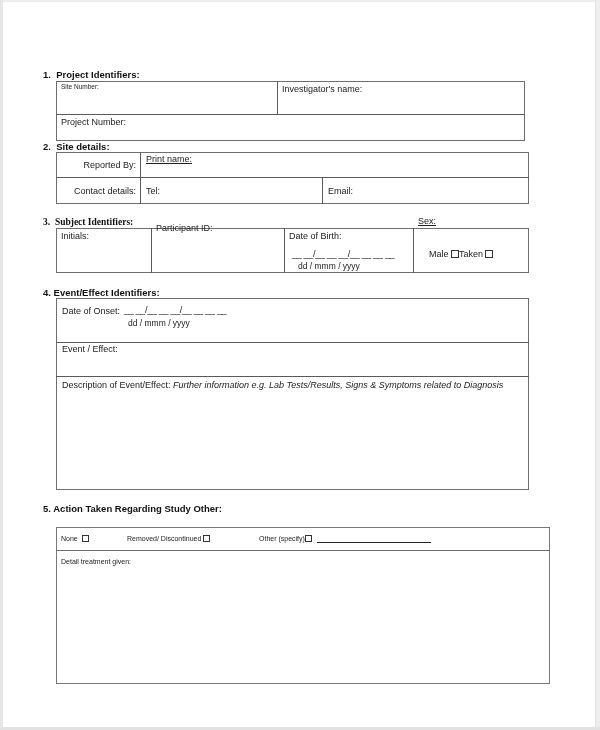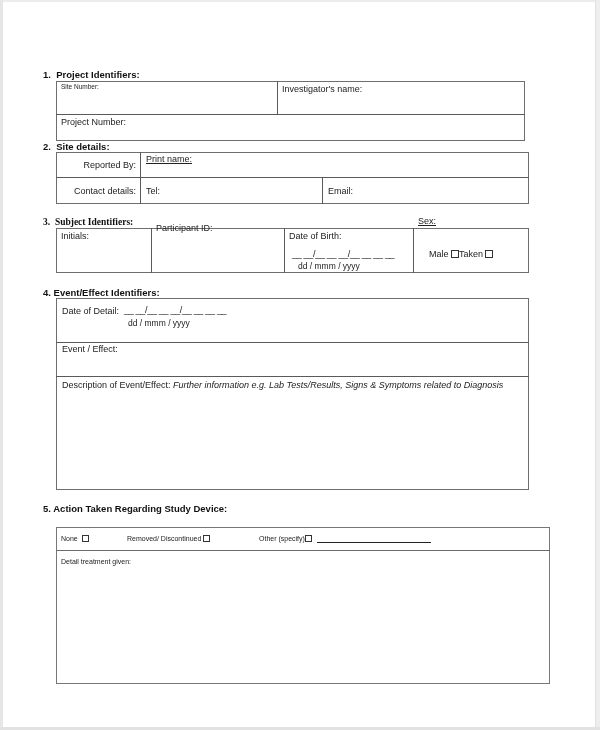--- a/index.html
+++ b/index.html
@@ -81,32 +81,32 @@
   <span>Taken</span><span class="cb"></span>
 </div>
 
 <div class="heading" style="left:43px; top:287px;">
   <span>4.</span>
   <span>Event/Effect Identifiers:</span>
 </div>
 <div class="box" style="left:56px; top:298px; width:473px; height:192px;"></div>
 <div class="hline" style="left:56px; top:342px; width:473px;"></div>
 <div class="hline" style="left:56px; top:376px; width:473px;"></div>
-<div class="lbl" style="left:62px; top:306px;">Date of Detail:</div>
+<div class="lbl" style="left:62px; top:306px;">Date of Onset:</div>
 <div class="lbl" style="left:124px; top:305px; letter-spacing:-0.3px;">__ __/__ __ __/__ __ __ __</div>
 <div class="lbl" style="left:128px; top:318px; font-size:8.5px;">dd /  mmm  /  yyyy</div>
 <div class="lbl" style="left:62px; top:344px;">Event / Effect:</div>
 <div class="lbl" style="left:62px; top:380px;">
   <span>Description of Event/Effect:</span>
   <span class="italic">Further information e.g. Lab Tests/Results, Signs &amp; Symptoms related to Diagnosis</span>
 </div>
 
 <div class="heading" style="left:43px; top:503px;">
   <span>5.</span>
-  <span>Action Taken Regarding Study Device:</span>
+  <span>Action Taken Regarding Study Other:</span>
 </div>
 <div class="box thick" style="left:56px; top:527px; width:494px; height:157px;"></div>
 <div class="hline" style="left:56px; top:550px; width:494px; background:#6a6a6a;"></div>
 <div class="lbl small" style="left:61px; top:535px;">
   <span>None</span>&nbsp;<span class="cb small"></span>
 </div>
 <div class="lbl small" style="left:127px; top:535px;">
   <span>Removed/ Discontinued</span><span class="cb small"></span>
 </div>
 <div class="lbl small" style="left:259px; top:535px;">

